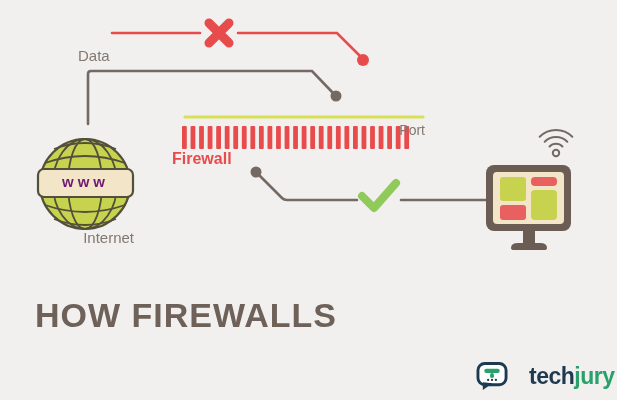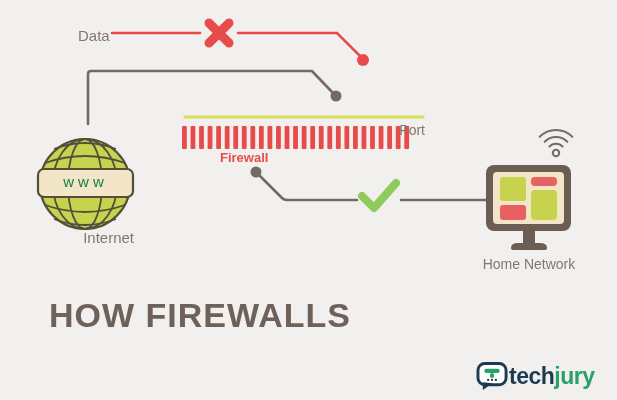--- a/index.html
+++ b/index.html
@@ -5,37 +5,37 @@
   html,body{margin:0;padding:0;}
   .canvas{
     position:relative;
     width:617px;height:400px;
     background:#f1f0ee;
     font-family:"Liberation Sans", sans-serif;
     overflow:hidden;
   }
   .canvas svg.layer{position:absolute;left:0;top:0;}
   .lbl{position:absolute;color:#827871;}
-  .lbl-data{left:78px;top:27px;font-size:15px;}
+  .lbl-data{left:78px;top:47px;font-size:15px;}
   .lbl-port{left:385px;top:98px;width:40px;text-align:right;font-size:14px;margin-top:24px;}
-  .lbl-firewall{left:172px;top:150px;font-size:13px;font-weight:bold;color:#e84b4b;margin-left:48px;}
+  .lbl-firewall{left:172px;top:150px;font-size:16px;font-weight:bold;color:#e84b4b;}
   .lbl-internet{left:40px;top:229px;width:94px;text-align:right;font-size:15px;}
   .lbl-home{left:464px;top:256px;width:130px;text-align:center;font-size:14px;}
   .lbl-www{
     left:38px;top:173px;width:95px;text-align:center;
-    font-size:15px;font-weight:normal;letter-spacing:4px;color:#15803d;
+    font-size:15px;font-weight:bold;letter-spacing:4px;color:#701a75;
   }
   .title{
-    position:absolute;left:49px;top:293px;
+    position:absolute;left:35px;top:293px;
     font-size:34px;font-weight:bold;color:#6e6159;
     line-height:45px;letter-spacing:1px;
   }
   .logo{
     position:absolute;left:476px;top:361px;
-    display:flex;align-items:center;gap:0;
+    display:flex;align-items:center;gap:20px;
   }
   .logo-text{font-size:23px;font-weight:bold;letter-spacing:-0.5px;}
   .logo-tech{color:#1e3a50;}
   .logo-jury{color:#2aa06b;}
 </style>
 </head>
 <body>
 
 <div class="canvas">
 
@@ -124,21 +124,20 @@
       <rect x="531" y="190" width="26" height="30" rx="4" fill="#c7d24f"></rect>
       <rect x="500" y="205" width="26" height="15" rx="3" fill="#e86060"></rect>
     </g>
   </svg>
 
   <div class="lbl lbl-data">Data</div>
   <div class="lbl lbl-port">Port</div>
   <div class="lbl lbl-firewall">Firewall</div>
   <div class="lbl lbl-www">www</div>
   <div class="lbl lbl-internet">Internet</div>
-  <div class="lbl lbl-home">Home Network</div>
 
   <div class="title">
     <div>HOW FIREWALLS</div>
   </div>
 
   <div class="logo">
     <svg width="33" height="31" viewBox="0 0 34 32">
       <rect x="2" y="2.5" width="29" height="22" rx="7" fill="#ffffff" stroke="#1e3a50" stroke-width="3"></rect>
       <path d="M7 22 L7 30 L17 23 Z" fill="#1e3a50"></path>
       <rect x="8.5" y="8" width="16" height="4.5" rx="2.2" fill="#2aa06b"></rect>

